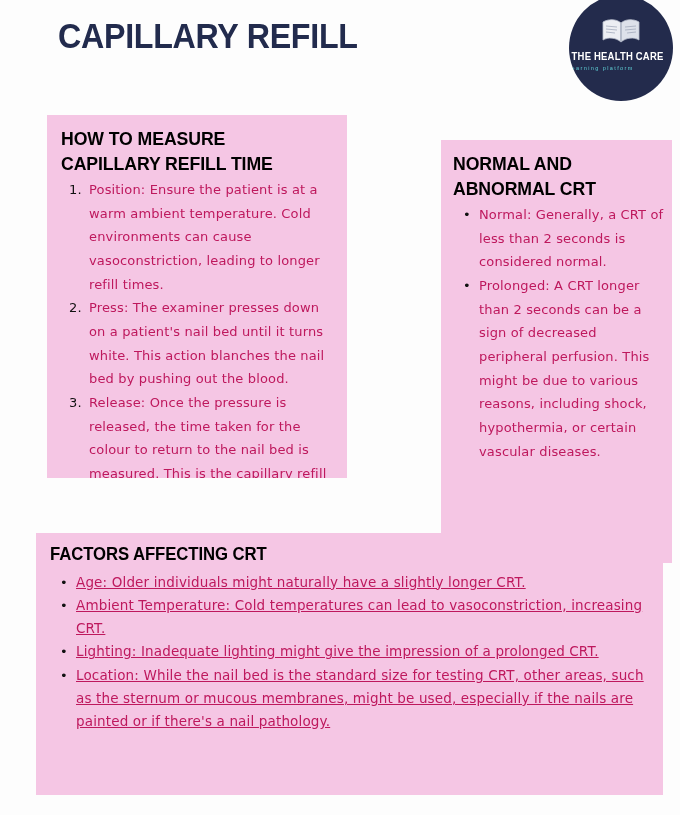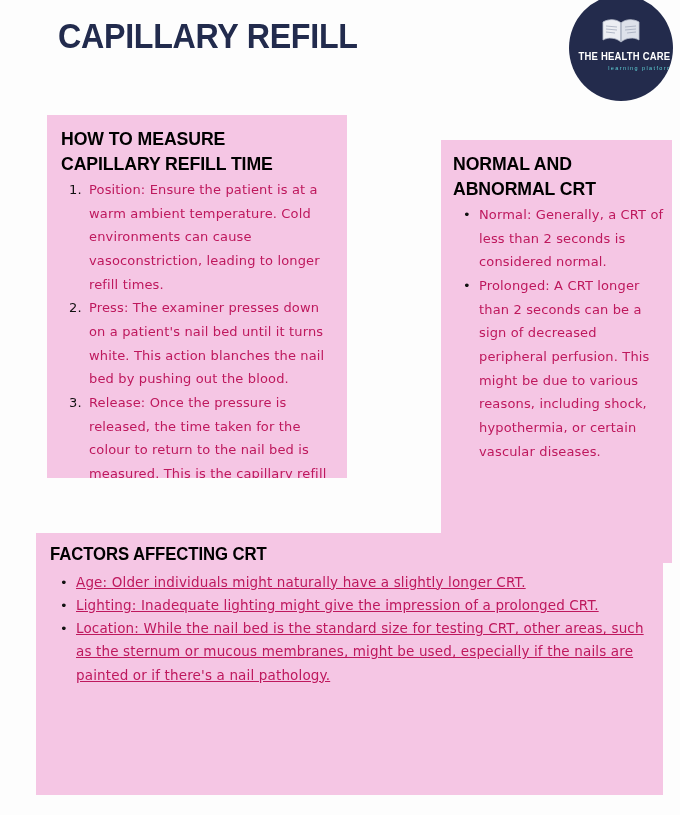--- a/index.html
+++ b/index.html
@@ -47,21 +47,21 @@
     height: 106px;
     border-radius: 50%;
     background: #232b4c;
     overflow: hidden;
   }
   .logo-inner {
     position: absolute;
     left: 0;
     right: 0;
     top: 22px;
-    text-align: right;
+    text-align: left;
   }
   .logo-book {
     width: 42px;
     height: 28px;
     margin: 0 auto 6px auto;
     display: block;
   }
   .logo-name {
     font-family: "Liberation Sans", sans-serif;
     font-weight: bold;
@@ -200,19 +200,20 @@
         <li>Prolonged: A CRT longer than 2 seconds can be a sign of decreased peripheral perfusion. This might be due to various reasons, including shock, hypothermia, or certain vascular diseases.</li>
       </ul>
     </div>
   </section>
 
   <section class="card" id="card-factors">
     <div class="card-body">
       <h2 class="card-heading">FACTORS AFFECTING CRT</h2>
       <ul class="card-list">
         <li>Age: Older individuals might naturally have a slightly longer CRT.</li>
+        <li>Ambient Temperature: Cold temperatures can lead to vasoconstriction, increasing CRT.</li>
         <li>Lighting: Inadequate lighting might give the impression of a prolonged CRT.</li>
         <li>Location: While the nail bed is the standard size for testing CRT, other areas, such as the sternum or mucous membranes, might be used, especially if the nails are painted or if there's a nail pathology.</li>
       </ul>
     </div>
   </section>
 
 </div>
 
 </body></html>

